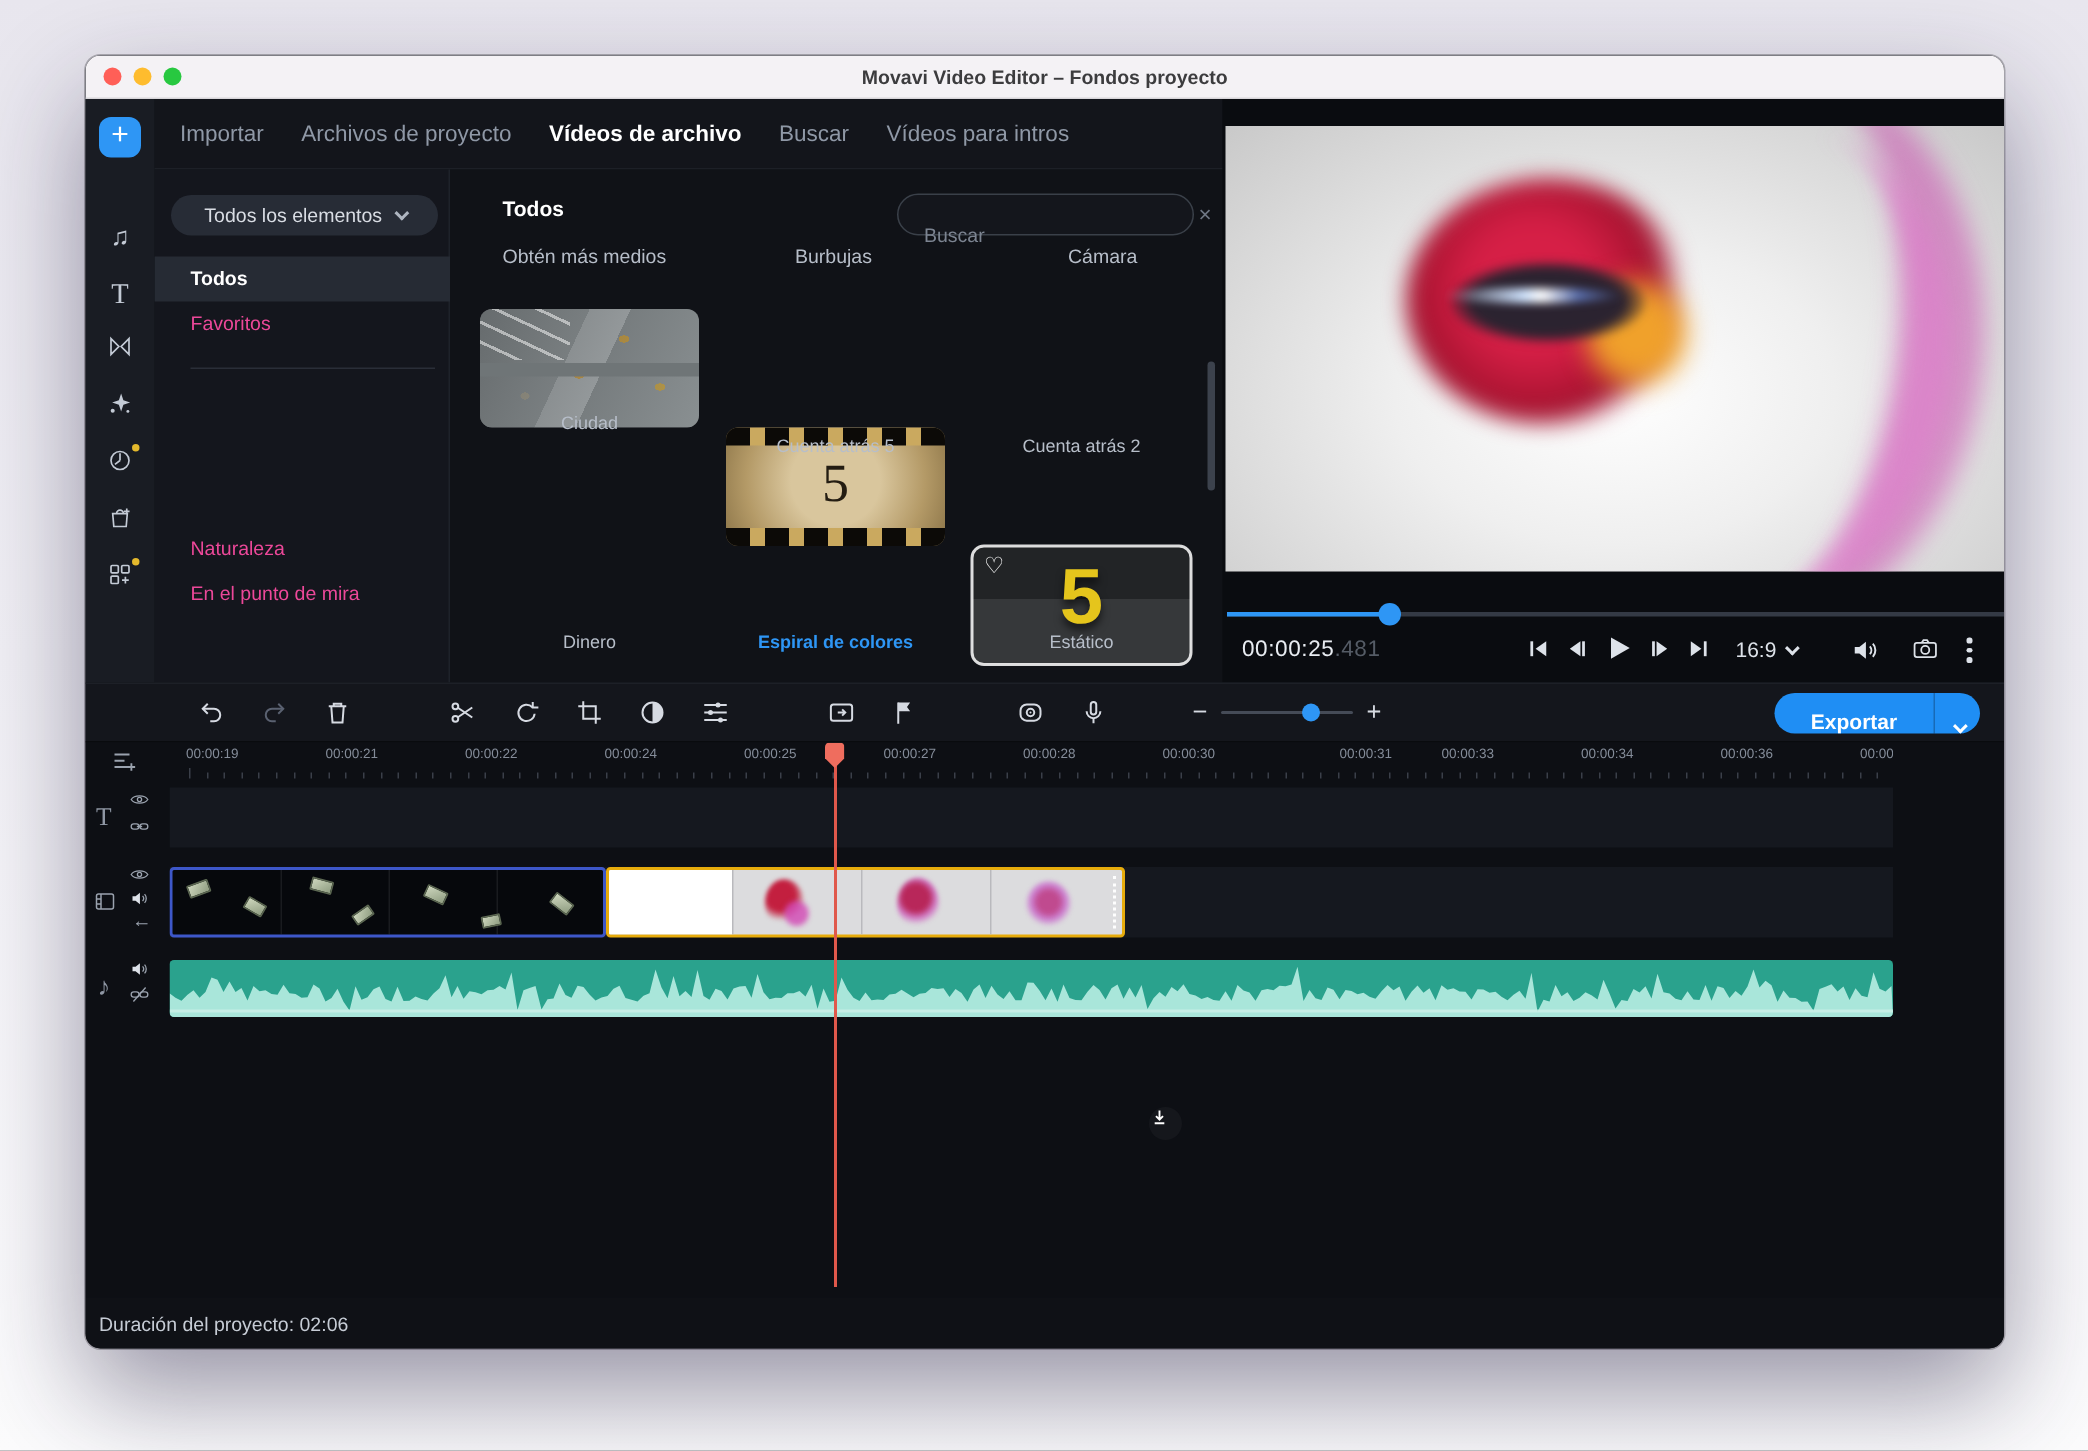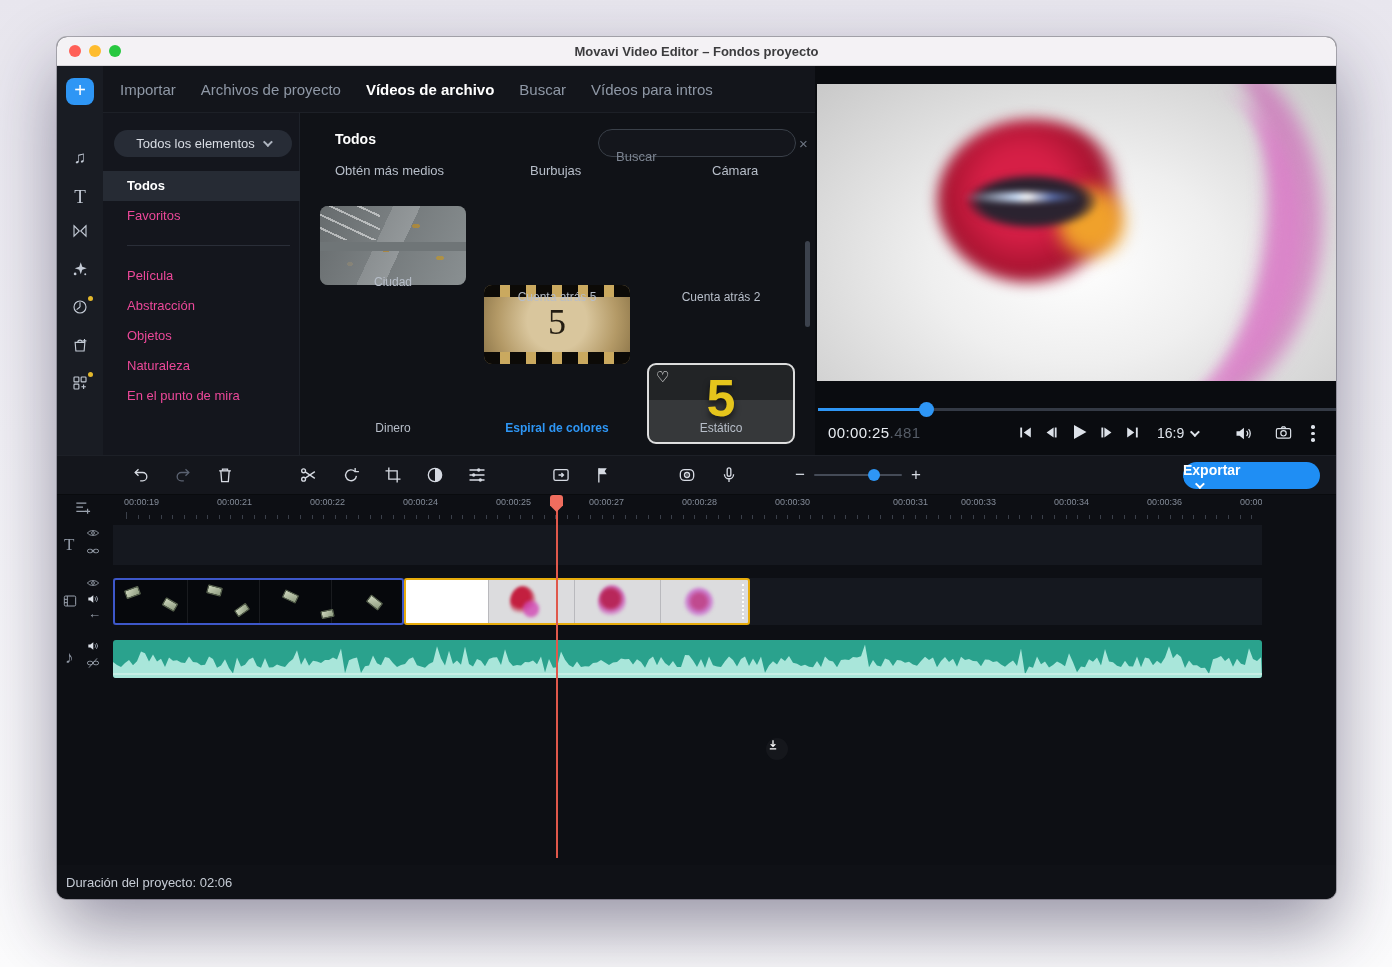--- a/index.html
+++ b/index.html
@@ -107,21 +107,21 @@
   .kebab i { width:3.5px; height:3.5px; border-radius:50%; background:#dde2e9; }
   
   .toolbar { position:absolute; left:0; top:418px; width:1279px; height:40px; background:#14161c; border-top:1px solid #1d2027; border-bottom:1px solid #090b0e; }
   .tb-ic { position:absolute; top:9px; }
   .tb-ic svg { stroke:#d6dae2; fill:none; stroke-width:1.6; display:block; }
   .tb-ic.dim svg { stroke:#5a6170; }
   .zoomctl { position:absolute; left:738px; top:9px; display:flex; align-items:center; gap:9px; color:#d6dae2; }
   .zoomctl .sign { font-size:17px; line-height:20px; }
   .z-track { width:88px; height:2px; background:#454b57; position:relative; border-radius:1px; }
   .z-knob { position:absolute; left:54px; top:-5px; width:12px; height:12px; border-radius:50%; background:#2e96f5; }
-  .export-btn { position:absolute; left:1126px; top:6px; width:137px; height:27px; border-radius:14px; background:#1f8ef4; display:flex; align-items:flex-start;flex-direction:column; }
+  .export-btn { position:absolute; left:1126px; top:6px; width:137px; height:27px; border-radius:14px; background:#1f8ef4; display:flex; align-items:flex-end; }
   .export-btn .lbl { flex:1; text-align:center; color:#fff; font-size:14px; font-weight:bold; }
   .export-btn .sep { width:1px; height:27px; background:rgba(0,0,0,.25); }
   .export-btn .dd { width:30px; display:flex; justify-content:center; }
   .export-btn .chev { border-color:#fff; }
   
   .timeline { position:absolute; left:0; top:458px; width:1279px; height:370px; background:#0d0f14; }
   .tl-content { position:absolute; left:56px; top:0; width:1149px; height:370px; overflow:hidden; }
   .ruler { position:absolute; left:0; top:0; width:1149px; height:25px; }
   .ruler-label { position:absolute; top:2px; font-size:9px; color:#848c99; white-space:nowrap; }
   .tick { position:absolute; bottom:1px; width:1px; background:#3a3f49; }
@@ -340,23 +340,20 @@
   </div>
 
   <div class="catpanel">
     <div class="filter-pill">
       <span>Todos los elementos</span>
       <span class="chev"></span>
     </div>
     <div class="cat-item active" style="top:58px">Todos</div>
     <div class="cat-item" style="top:88px">Favoritos</div>
     <div class="cat-divider" style="top:132px"></div>
-    <div class="cat-item" style="top:148px">Película</div>
-    <div class="cat-item" style="top:178px">Abstracción</div>
-    <div class="cat-item" style="top:208px">Objetos</div>
     <div class="cat-item" style="top:238px">Naturaleza</div>
     <div class="cat-item" style="top:268px">En el punto de mira</div>
   </div>
 
   <div class="mediapanel">
     <div class="media-header">Todos</div>
     <div class="search-pill">
       <svg width="15" height="15" viewBox="0 0 24 24" style="stroke:#9aa2ae; fill:none; stroke-width:2">
           <use href="#i-search"></use>
         </svg>

